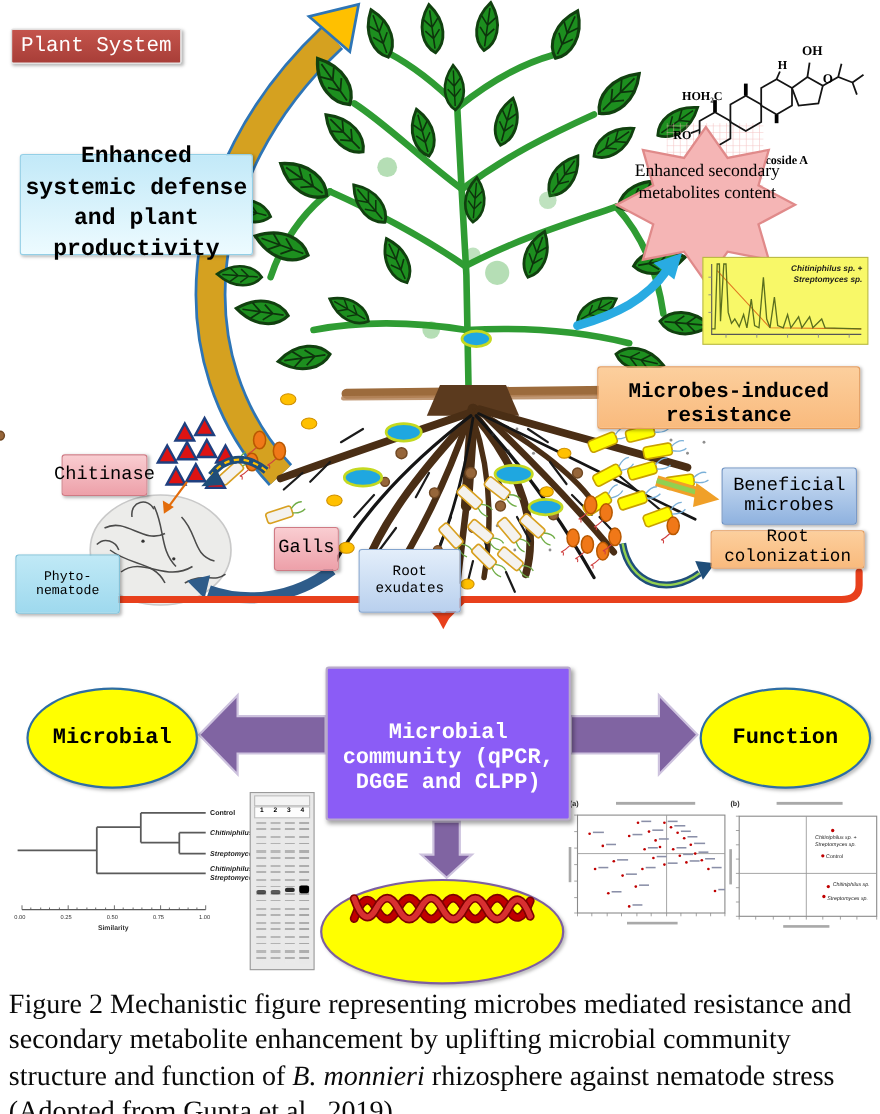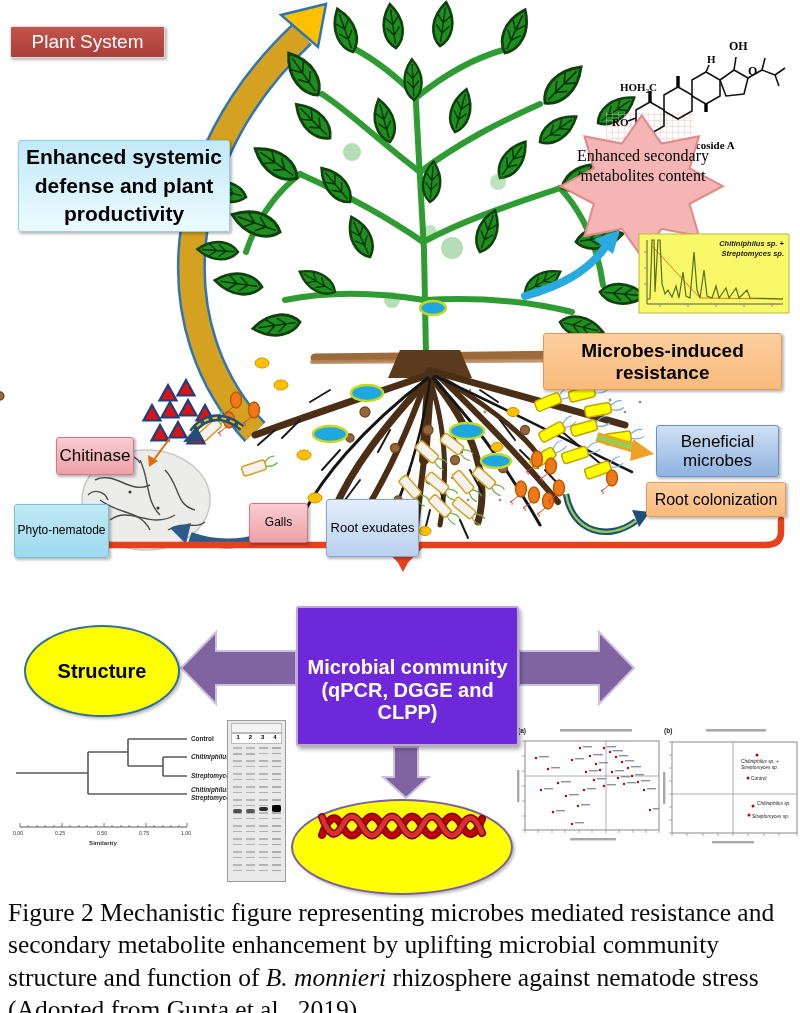--- a/index.html
+++ b/index.html
@@ -1,32 +1,32 @@
 <!DOCTYPE html>
 <html><head>
 <meta charset="utf-8">
 <style>
   html,body{margin:0;padding:0;background:#fff;}
   #stage{position:relative;width:800px;height:1013px;background:#fff;overflow:hidden;
          font-family:"Liberation Serif",serif;}
   .abs{position:absolute;}
   .lbl{position:absolute;display:flex;align-items:center;justify-content:center;text-align:center;
-       font-family:Liberation Sans, sans-serif;color:#000;border-radius:3px;line-height:1.12;
+       font-family:Liberation Mono, monospace;color:#000;border-radius:3px;line-height:1.12;
        box-shadow:1.5px 1.5px 3px rgba(0,0,0,.28);}
   .redlbl{background:linear-gradient(#c4544c,#a83e38);color:#fff;border:1px solid #dedede;
           font-size:19px;border-radius:2px;}
   .bluebox{background:linear-gradient(#c2e9f8,#edfbff);border:1px solid #93cfe6;font-weight:bold;}
-  .orangebox{background:linear-gradient(#fccf9d,#f9ba7d);border:1.5px solid #e39b5c;}
-  .pinkbox{background:linear-gradient(#f9cdd1,#eda0a9);border:1.5px solid #cf7a84;margin-top:24px;}
+  .orangebox{background:linear-gradient(#fccf9d,#f9ba7d);border:1.5px solid #e39b5c;align-items:flex-end;}
+  .pinkbox{background:linear-gradient(#f9cdd1,#eda0a9);border:1.5px solid #cf7a84;}
   .bluegrad{background:linear-gradient(#e3eefa,#b9d0ee);border:1.5px solid #83a4ce;}
   .cyanbox{background:linear-gradient(#c0e9f6,#9ed9ee);border:1.5px solid #79bfd8;}
   .bmbox{background:linear-gradient(#cfe0f4,#8fb2df);border:1.5px solid #6b90c2;}
   .yellowellipse{background:#ffff00;border:2px solid #2e6da4;border-radius:50%;
                  font-weight:bold;font-size:20px;box-shadow:2px 2px 3px rgba(0,0,0,.25);}
-  #purplebox{background:#6d28d9;border:2px solid #b9aacb;color:#fff;font-weight:bold;
+  #purplebox{background:#8b5cf6;border:2px solid #b9aacb;color:#fff;font-weight:bold;
              font-size:20px;box-shadow:2px 3px 4px rgba(0,0,0,.35);}
   #caption{position:absolute;left:8px;top:897px;width:788px;font-size:25.5px;line-height:1.27;
            color:#0a0a0a;text-align:left;}
   #gel{position:absolute;left:227px;top:720px;width:57px;height:160px;background:#e9e9e9;
        border:1px solid #9a9a9a;}
   #gel .head{position:absolute;left:3px;top:2px;right:3px;height:8px;border:1px solid #bbb;background:#f4f4f4;}
   #gel .nums{position:absolute;left:3px;top:12px;right:3px;height:9px;border:1px solid #bbb;
              display:flex;justify-content:space-around;font:bold 6px "Liberation Sans",sans-serif;background:#fdfdfd;}
   .lane{position:absolute;top:26px;bottom:5px;width:9px;
         background:repeating-linear-gradient(180deg,rgba(70,70,70,.30) 0 2px,rgba(215,215,215,.12) 2px 6px,
@@ -515,21 +515,21 @@
     </div>
 
 <div class="lbl pinkbox" style="left:56px;top:413px;width:76px;height:36px;font-size:17px">
       <span>Chitinase</span>
     </div>
 
 <div class="lbl cyanbox" style="left:14px;top:504px;width:93px;height:52px;font-size:12px">
       <span>Phyto-nematode</span>
     </div>
 
-<div class="lbl pinkbox" style="left:249px;top:479px;width:57px;height:38px;font-size:12px">
+<div class="lbl pinkbox" style="left:249px;top:479px;width:57px;height:38px;font-size:17px">
       <span>Galls</span>
     </div>
 
 <div class="lbl bluegrad" style="left:326px;top:499px;width:91px;height:56px;font-size:13px">
       <span>Root exudates</span>
     </div>
 
 <div class="lbl orangebox" style="left:646px;top:482px;width:138px;height:33px;font-size:16px">
       <span>Root colonization</span>
     </div>
@@ -537,23 +537,26 @@
 <div class="lbl bmbox" style="left:656px;top:425px;width:121px;height:50px;font-size:17px">
       <span>Beneficial microbes</span>
     </div>
 
 
 <div class="lbl" id="purplebox" style="left:296px;top:606px;width:223px;height:140px;padding-top:28px;box-sizing:border-box">
       <span>Microbial community (qPCR, DGGE and CLPP)</span>
     </div>
 
 <div class="lbl yellowellipse" style="left:24px;top:625px;width:152px;height:88px">
-      <span>Structure</span>
-    </div>
-
+      <span>Microbial</span>
+    </div>
+
+<div class="lbl yellowellipse" style="left:636px;top:625px;width:152px;height:88px">
+      <span>Function</span>
+    </div>
 
 <div id="gel">
   <div class="head"></div>
   <div class="nums">
     <span>1</span>
     <span>2</span>
     <span>3</span>
     <span>4</span>
   </div>
   <div class="lane" style="left:5px">

